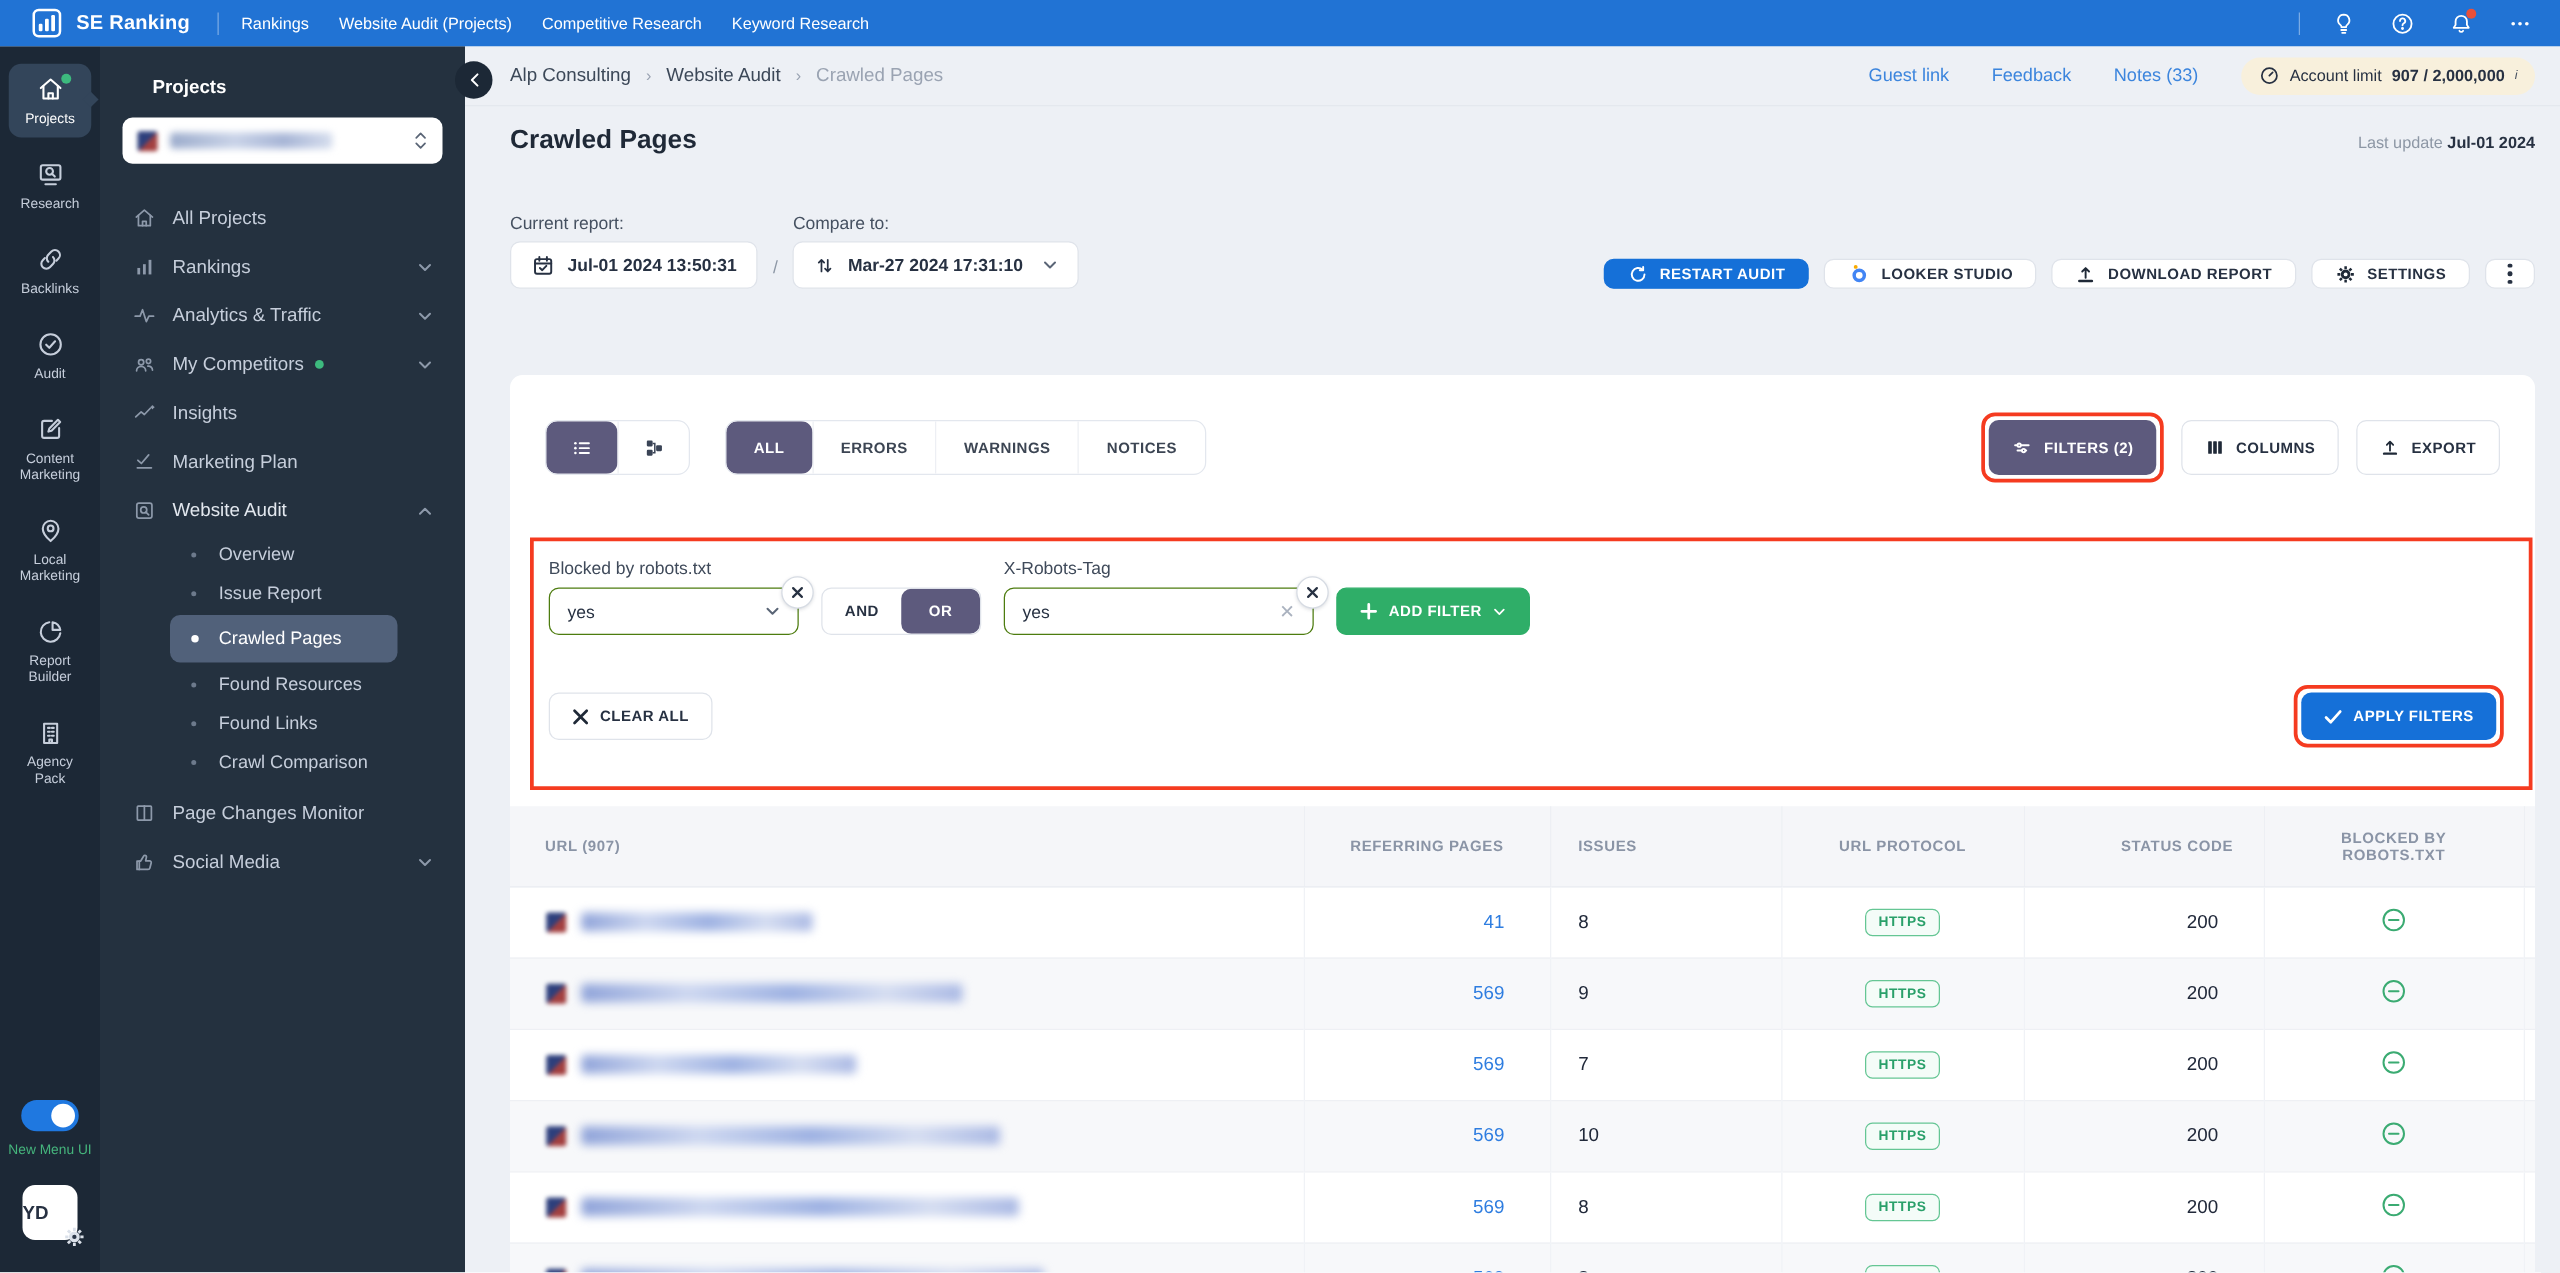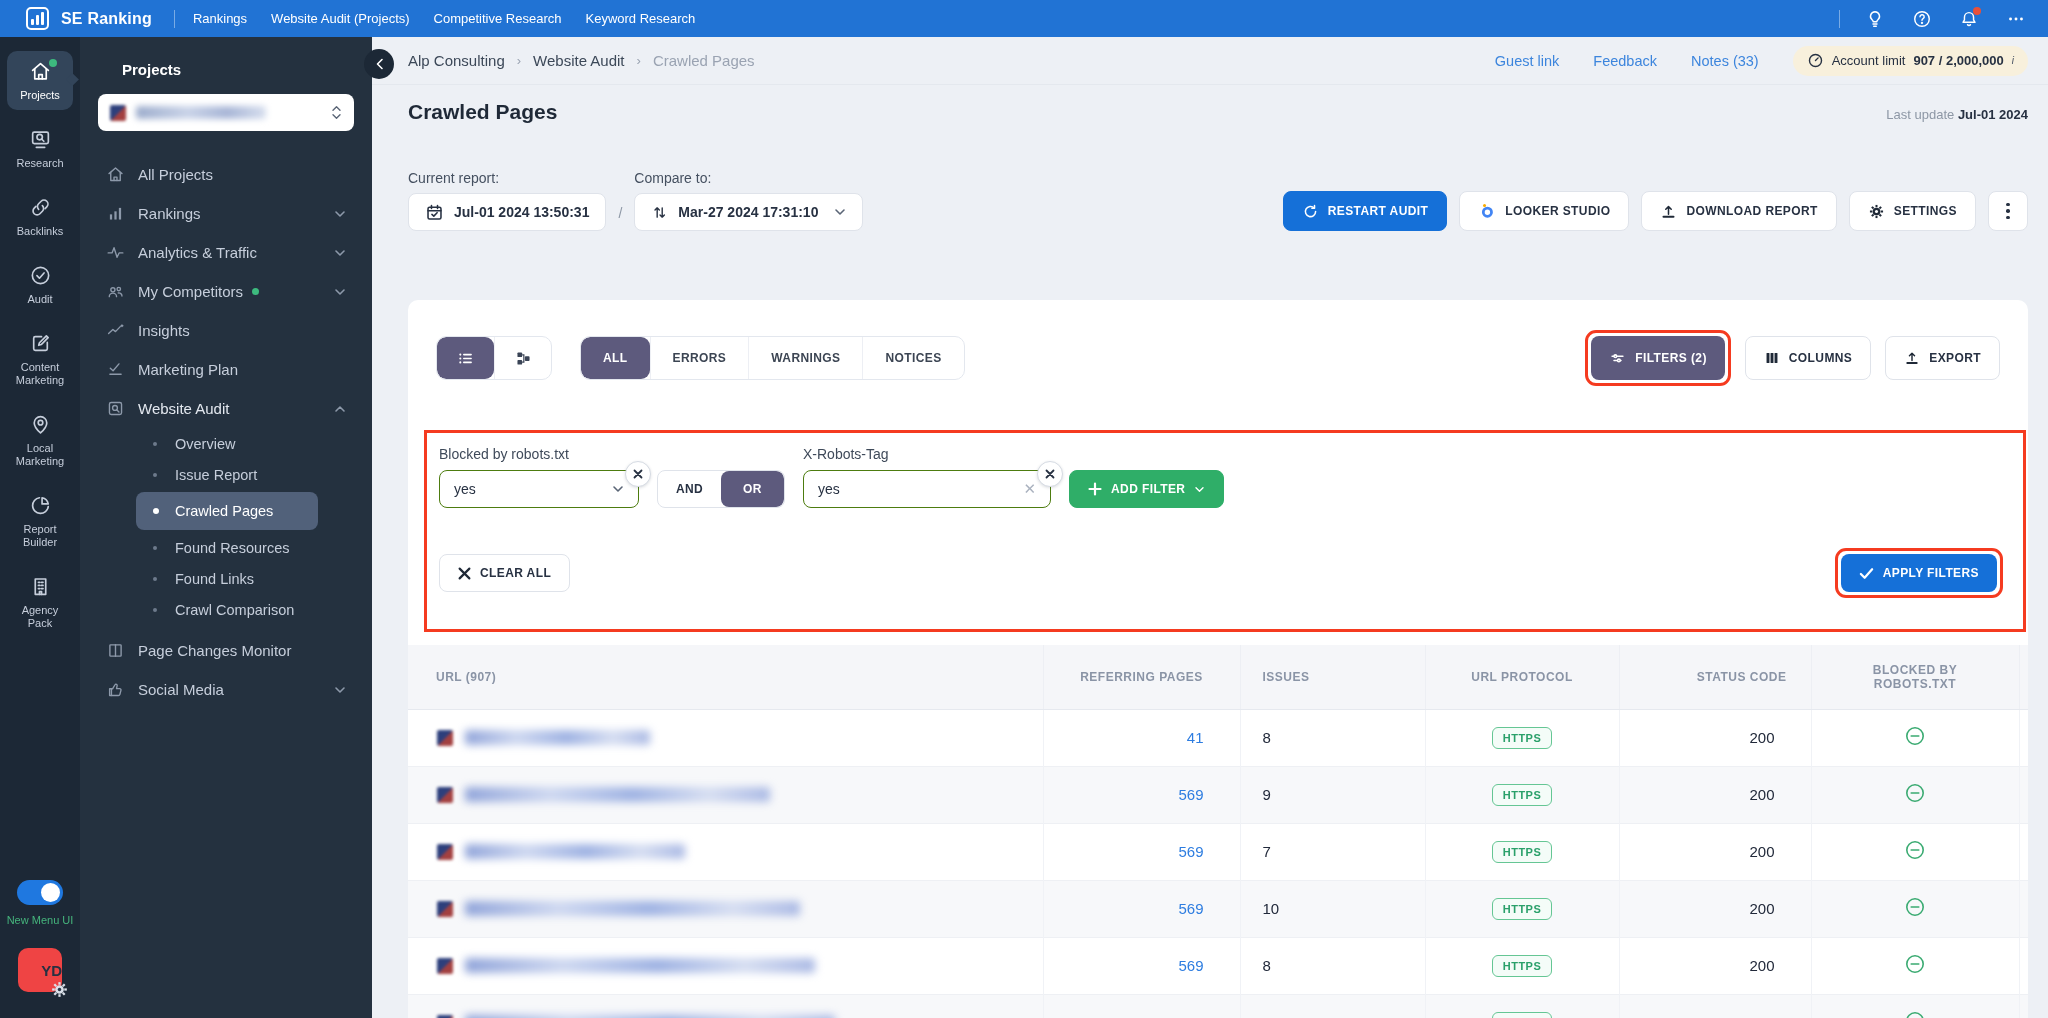--- a/index.html
+++ b/index.html
@@ -30,22 +30,22 @@
   .rail-item{width:66px;padding:9px 2px 8px;margin-bottom:9px;display:flex;flex-direction:column;align-items:center;
              color:#c6cedb;border-radius:10px;cursor:pointer;position:relative;}
   .rail-item .lbl{font-size:11px;line-height:13px;text-align:center;margin-top:6px;}
   .rail-item.active{background:#33455a;color:#fff;}
   .rail-item.active::after{content:"";position:absolute;right:-4px;top:24px;width:9px;height:9px;background:#33455a;transform:rotate(45deg);}
   .rail-dot{position:absolute;top:8px;right:16px;width:8px;height:8px;border-radius:50%;background:#3dba7e;}
   .rail-bottom{margin-top:auto;display:flex;flex-direction:column;align-items:center;padding-bottom:26px;}
   .toggle{width:46px;height:25px;border-radius:13px;background:#1f78e0;position:relative;cursor:pointer;}
   .toggle .knob{position:absolute;top:3px;right:3px;width:19px;height:19px;border-radius:50%;background:#fff;}
   .toggle-lbl{font-size:11px;color:#45b47c;margin-top:9px;}
-  .avatar{margin-top:22px;width:44px;height:44px;background:#ef4444;border-radius:10px;display:flex;align-items:center;
-          justify-content:flex-end;font-weight:bold;font-size:15px;color:#273142;position:relative;cursor:pointer;}
+  .avatar{margin-top:22px;width:44px;height:44px;background:#ffffff;border-radius:10px;display:flex;align-items:center;
+          justify-content:flex-start;font-weight:bold;font-size:15px;color:#273142;position:relative;cursor:pointer;}
   .avatar .gear-corner{position:absolute;right:-7px;bottom:-7px;}
 
   
   .panel{position:absolute;top:37px;left:80px;bottom:0;width:292px;background:#24313f;color:#c6cedb;}
   .panel-title{color:#fff;font-size:15px;font-weight:bold;margin:24px 0 16px 42px;}
   .proj-select{margin:0 18px;height:37px;background:#fff;border-radius:8px;display:flex;align-items:center;
                padding:0 12px;cursor:pointer;}
   .updown{margin-left:auto;color:#5a6576;display:flex;flex-direction:column;gap:1px;}
   .panel-menu{margin-top:24px;}
   .p-item{height:39px;display:flex;align-items:center;padding:0 26px;font-size:15px;cursor:pointer;}
@@ -78,21 +78,21 @@
   .last-update b{color:#273142;}
 
   .report-row{display:flex;align-items:flex-end;margin:46px 20px 0 36px;}
   .rep-group{display:flex;flex-direction:column;}
   .rep-label{font-size:14px;color:#455060;margin-bottom:7px;}
   .rep-box{height:38px;background:#fff;border:1px solid #dfe3ea;border-radius:8px;display:flex;align-items:center;
            gap:10px;padding:0 16px;font-size:14px;font-weight:bold;color:#273142;cursor:pointer;}
   .rep-slash{margin:0 12px 10px;color:#8d97a5;font-size:14px;}
   .rep-box .chev{color:#5a6576;margin-left:6px;}
   .actions{margin-left:auto;display:flex;gap:12px;}
-  .btn{display:inline-flex;align-items:center;justify-content:center;gap:9px;height:40px;border-radius:8px;
+  .btn{display:inline-flex;align-items:center;justify-content:center;gap:9px;height:24px;border-radius:8px;
        background:#fff;border:1px solid #dfe3ea;font-size:12px;font-weight:bold;letter-spacing:.4px;
        color:#273142;padding:0 18px;cursor:pointer;white-space:nowrap;}
   .btn.primary{background:#1570d8;border-color:#1570d8;color:#fff;}
   .btn.square{width:40px;padding:0;}
   .kebab{display:flex;flex-direction:column;gap:3px;}
   .kebab i{width:3.5px;height:3.5px;border-radius:50%;background:#273142;}
 
   
   .card{position:absolute;left:36px;right:20px;top:263px;bottom:-40px;background:#fff;border-radius:10px 10px 0 0;
         padding:30px 0 0;overflow:hidden;}

